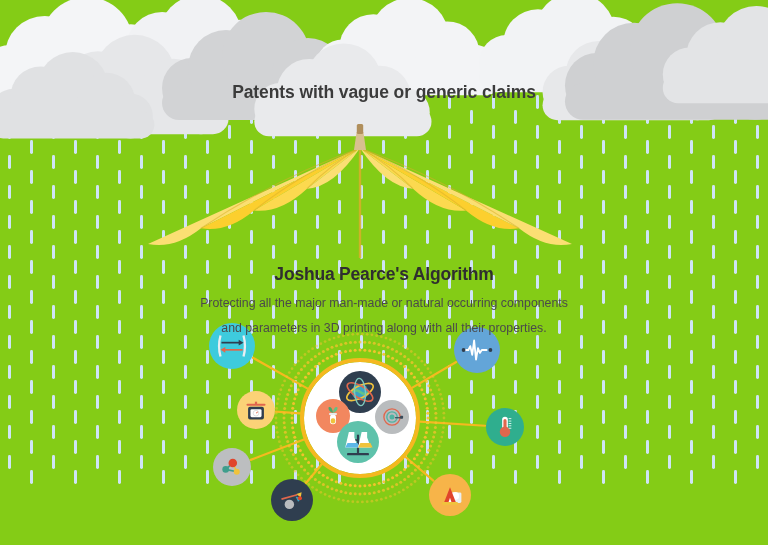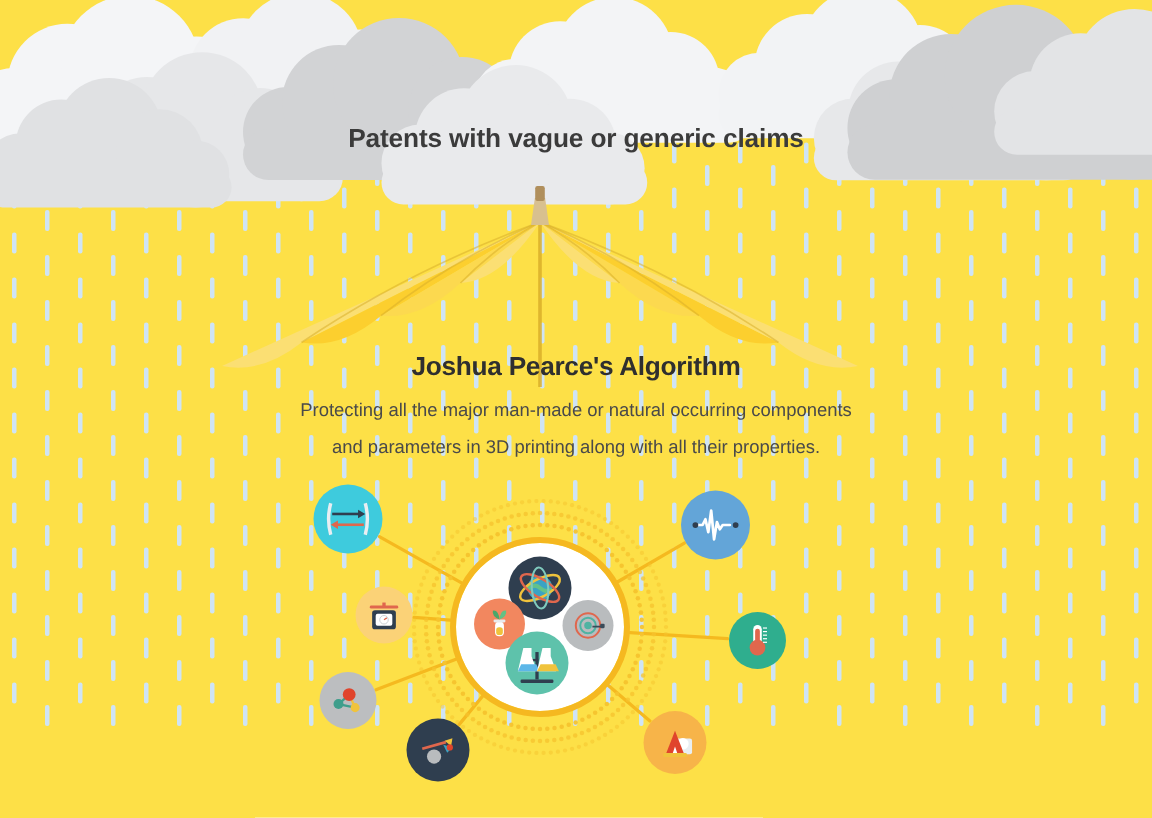--- a/index.html
+++ b/index.html
@@ -3,32 +3,32 @@
 <meta charset="utf-8">
 <style>
   html,body{margin:0;padding:0;}
   body{
     width:768px;height:545px;
     background:#ffffff;
     font-family:"Liberation Sans", sans-serif;
     overflow:hidden;
     position:relative;
   }
-  #stage{position:absolute;left:0;top:0;width:768px;height:545px;overflow:hidden;background:#fde047;}
+  #stage{position:absolute;left:0;top:0;width:768px;height:545px;overflow:hidden;background:#84cc16;}
   #stage > svg{position:absolute;left:0;top:0;}
   .title-layer{
     position:absolute;left:0;top:82px;width:768px;
     text-align:center;
     font-size:17.5px;font-weight:bold;color:#3b3b3b;
     letter-spacing:-0.1px;
     z-index:40;
     pointer-events:none;
   }
   .head-layer{
-    position:absolute;left:184px;top:234px;width:400px;
+    position:absolute;left:184px;top:264px;width:400px;
     text-align:center;z-index:40;
   }
   .head-layer .h2{
     font-size:17.5px;font-weight:bold;color:#2f2f2f;letter-spacing:-0.2px;
     margin:0 0 6px 0;
   }
   .head-layer .sub{
     font-size:12.3px;color:#4a4a4a;line-height:25px;
     margin:0;padding:0 16px;
   }

